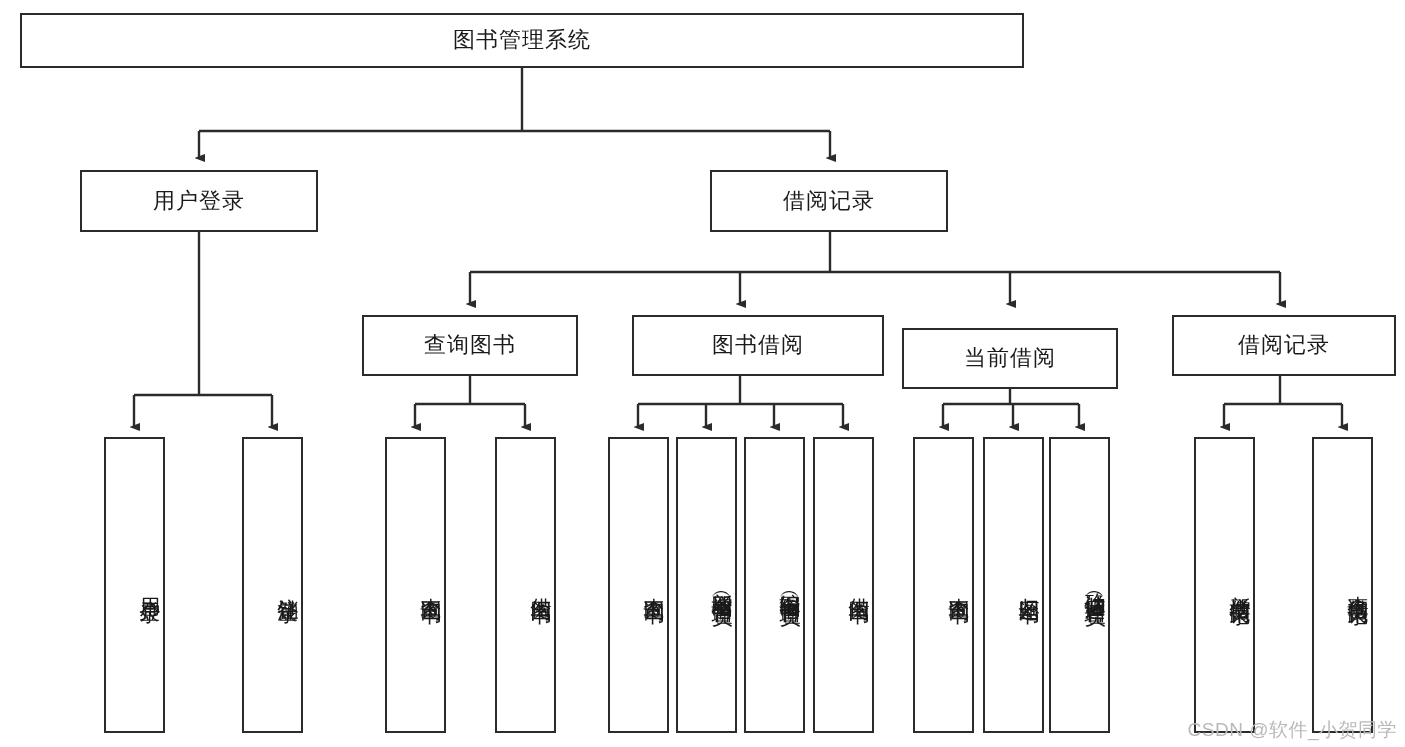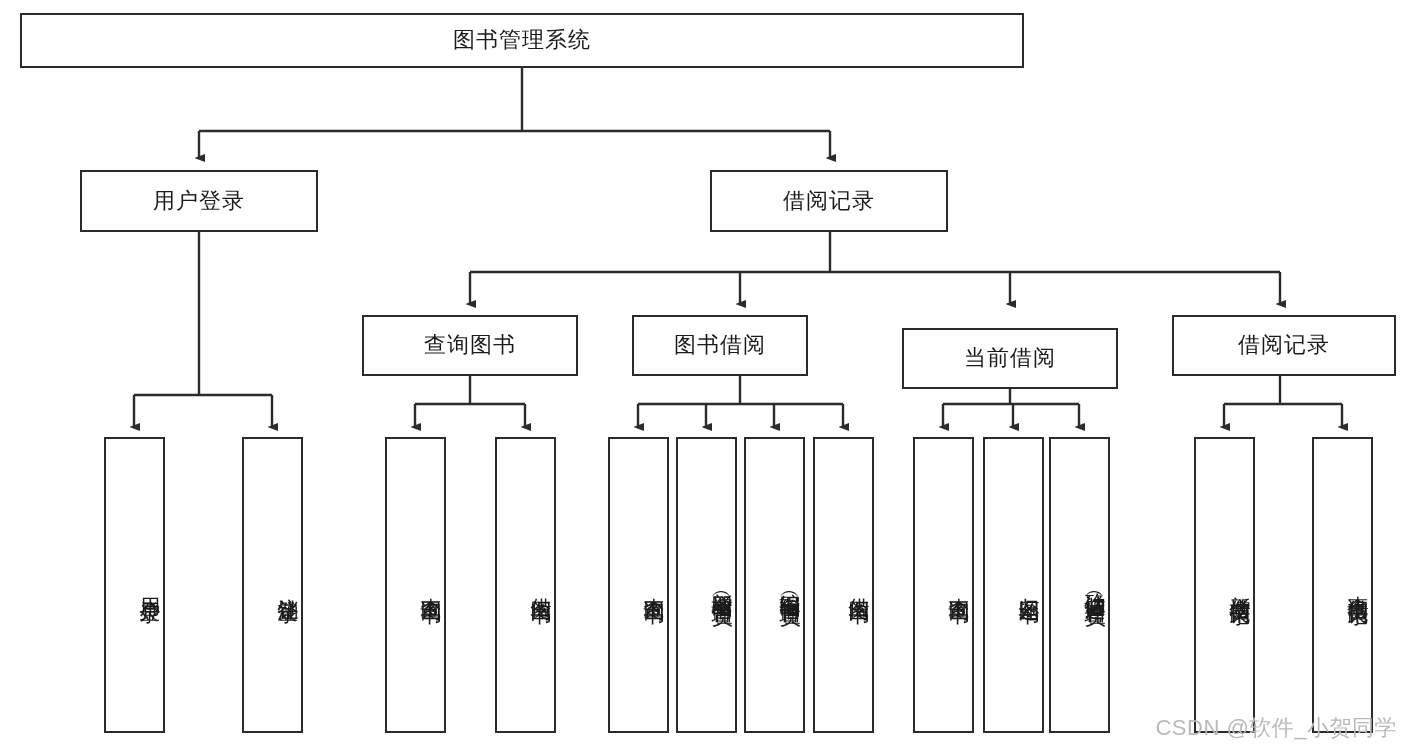--- a/index.html
+++ b/index.html
@@ -53,21 +53,21 @@
   }
   .node.vert .label {
     writing-mode: vertical-rl;
     text-orientation: upright;
     white-space: nowrap;
   }
   .watermark {
     position: absolute;
     right: 8px;
     bottom: 4px;
-    font-size: 22px;
+    font-size: 19px;
     color: #b9b9b9;
     letter-spacing: 0.5px;
     white-space: nowrap;
   }
 </style>
 </head>
 <body>
 
 <div id="canvas">
 
@@ -128,21 +128,21 @@
   <div class="node horiz" style="left:80px; top:170px; width:238px; height:62px;">
     <span class="label">用户登录</span>
   </div>
   <div class="node horiz" style="left:710px; top:170px; width:238px; height:62px;">
     <span class="label">借阅记录</span>
   </div>
 
   <div class="node horiz" style="left:362px; top:315px; width:216px; height:61px;">
     <span class="label">查询图书</span>
   </div>
-  <div class="node horiz" style="left:632px; top:315px; width:176px; height:61px;text-align:center;">
+  <div class="node horiz" style="left:632px; top:315px; width:252px; height:61px;text-align:center;">
     <span class="label">图书借阅</span>
   </div>
   <div class="node horiz" style="left:902px; top:328px; width:216px; height:61px;">
     <span class="label">当前借阅</span>
   </div>
   <div class="node horiz" style="left:1172px; top:315px; width:224px; height:61px;">
     <span class="label">借阅记录</span>
   </div>
 
   <div class="node vert" style="left:104px; top:437px; width:61px; height:296px;">

